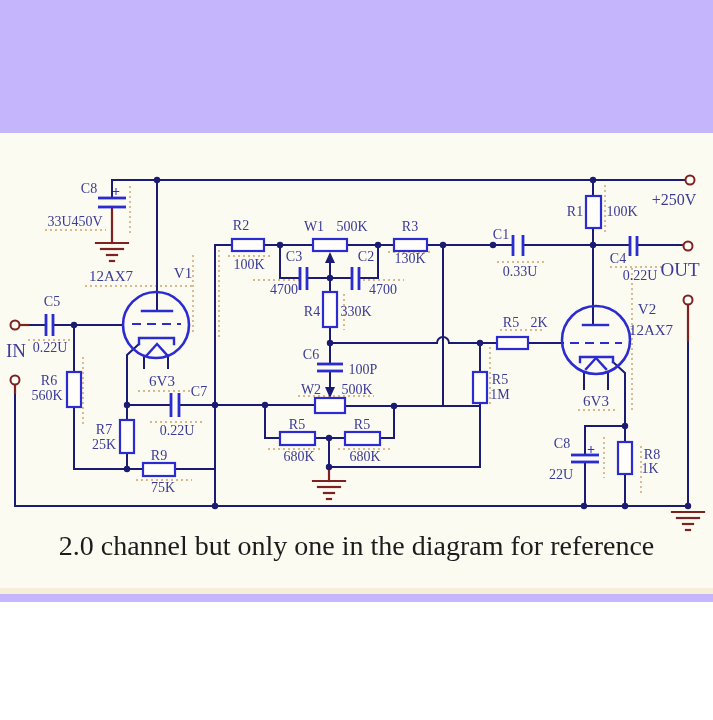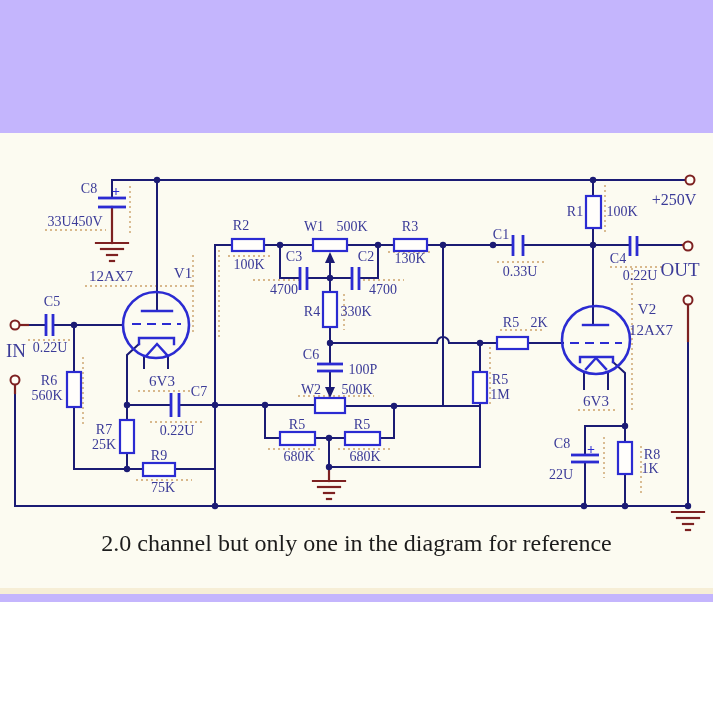--- a/index.html
+++ b/index.html
@@ -14,21 +14,21 @@
   .plate{stroke:#2b2bd2;stroke-width:2.8;fill:none;}
   .gdash{stroke:#2b2bd2;stroke-width:2.2;stroke-dasharray:9 6;fill:none;}
   .mr{stroke:#7d2121;stroke-width:2.2;fill:none;stroke-linecap:square;}
   .term{stroke:#7d2121;stroke-width:2;fill:#fffdf5;}
   .dot{fill:#1b1b74;stroke:none;}
   .arr{fill:#1b1b74;stroke:none;}
   .tan{stroke:#cba26b;stroke-width:1.4;stroke-dasharray:2 3;fill:none;}
   text.lbl{fill:#3b3b98;font-family:"Liberation Serif",serif;text-anchor:middle;}
   text.plus{fill:#2b2bd2;font-weight:bold;}
   #caption{position:absolute;left:0;top:530px;width:713px;text-align:center;
-           color:#1c1c1c;font-size:24px;font-family:"Liberation Serif",serif;}
+           color:#1c1c1c;font-size:28px;font-family:"Liberation Serif",serif;}
 </style>
 </head>
 <body>
 
 <div id="stage">
   <div id="scanband"></div>
 
   <svg width="713" height="720" viewBox="0 0 713 720">
 
     <g>

